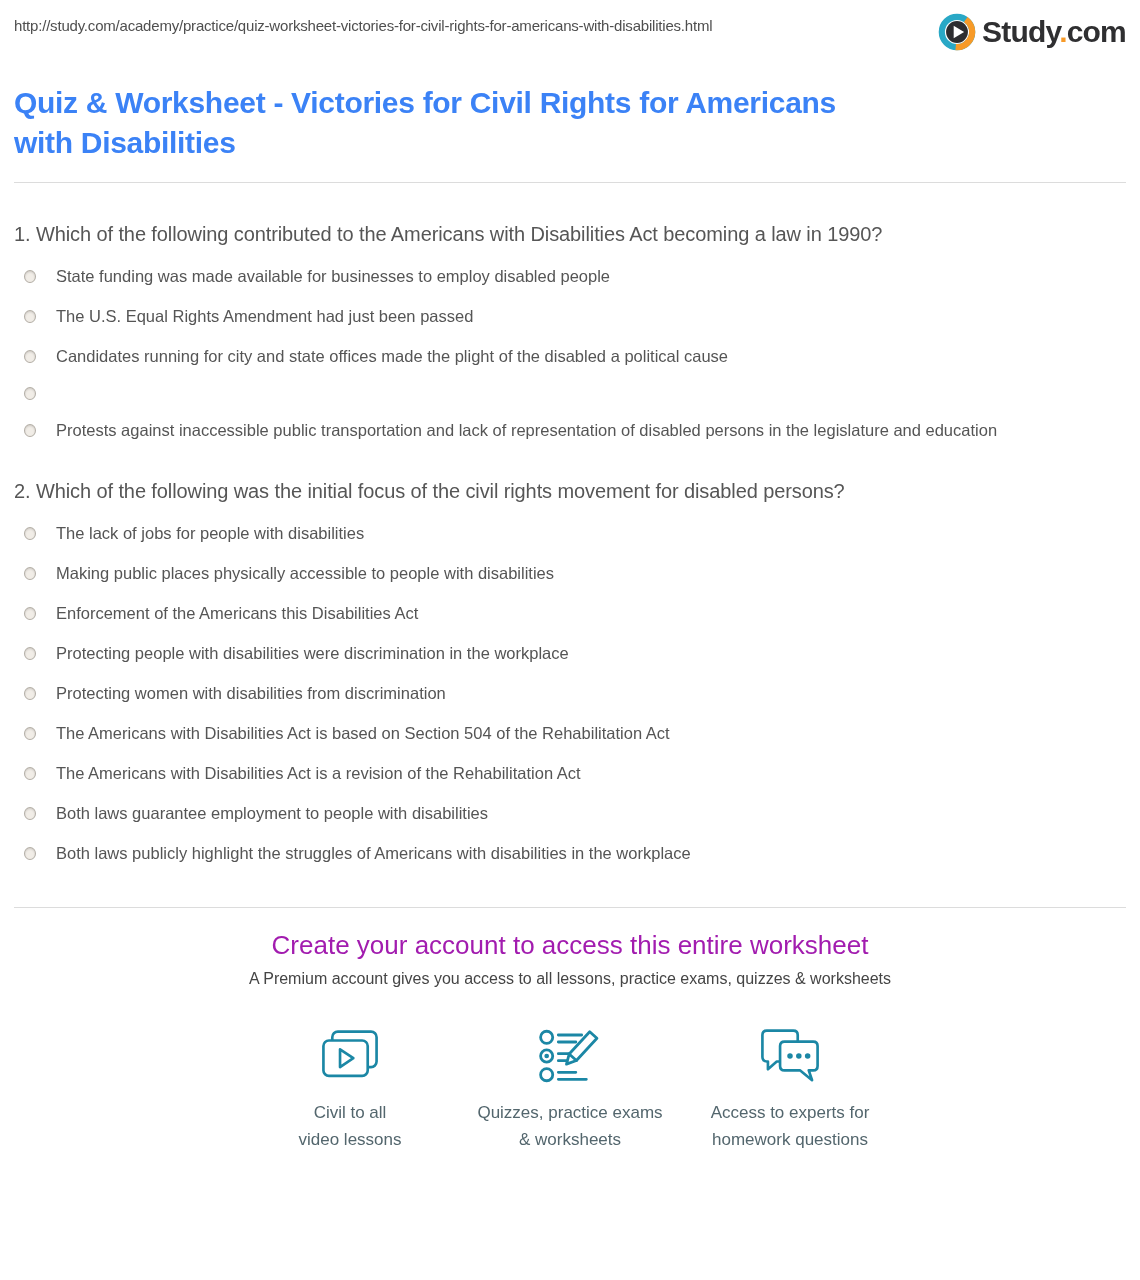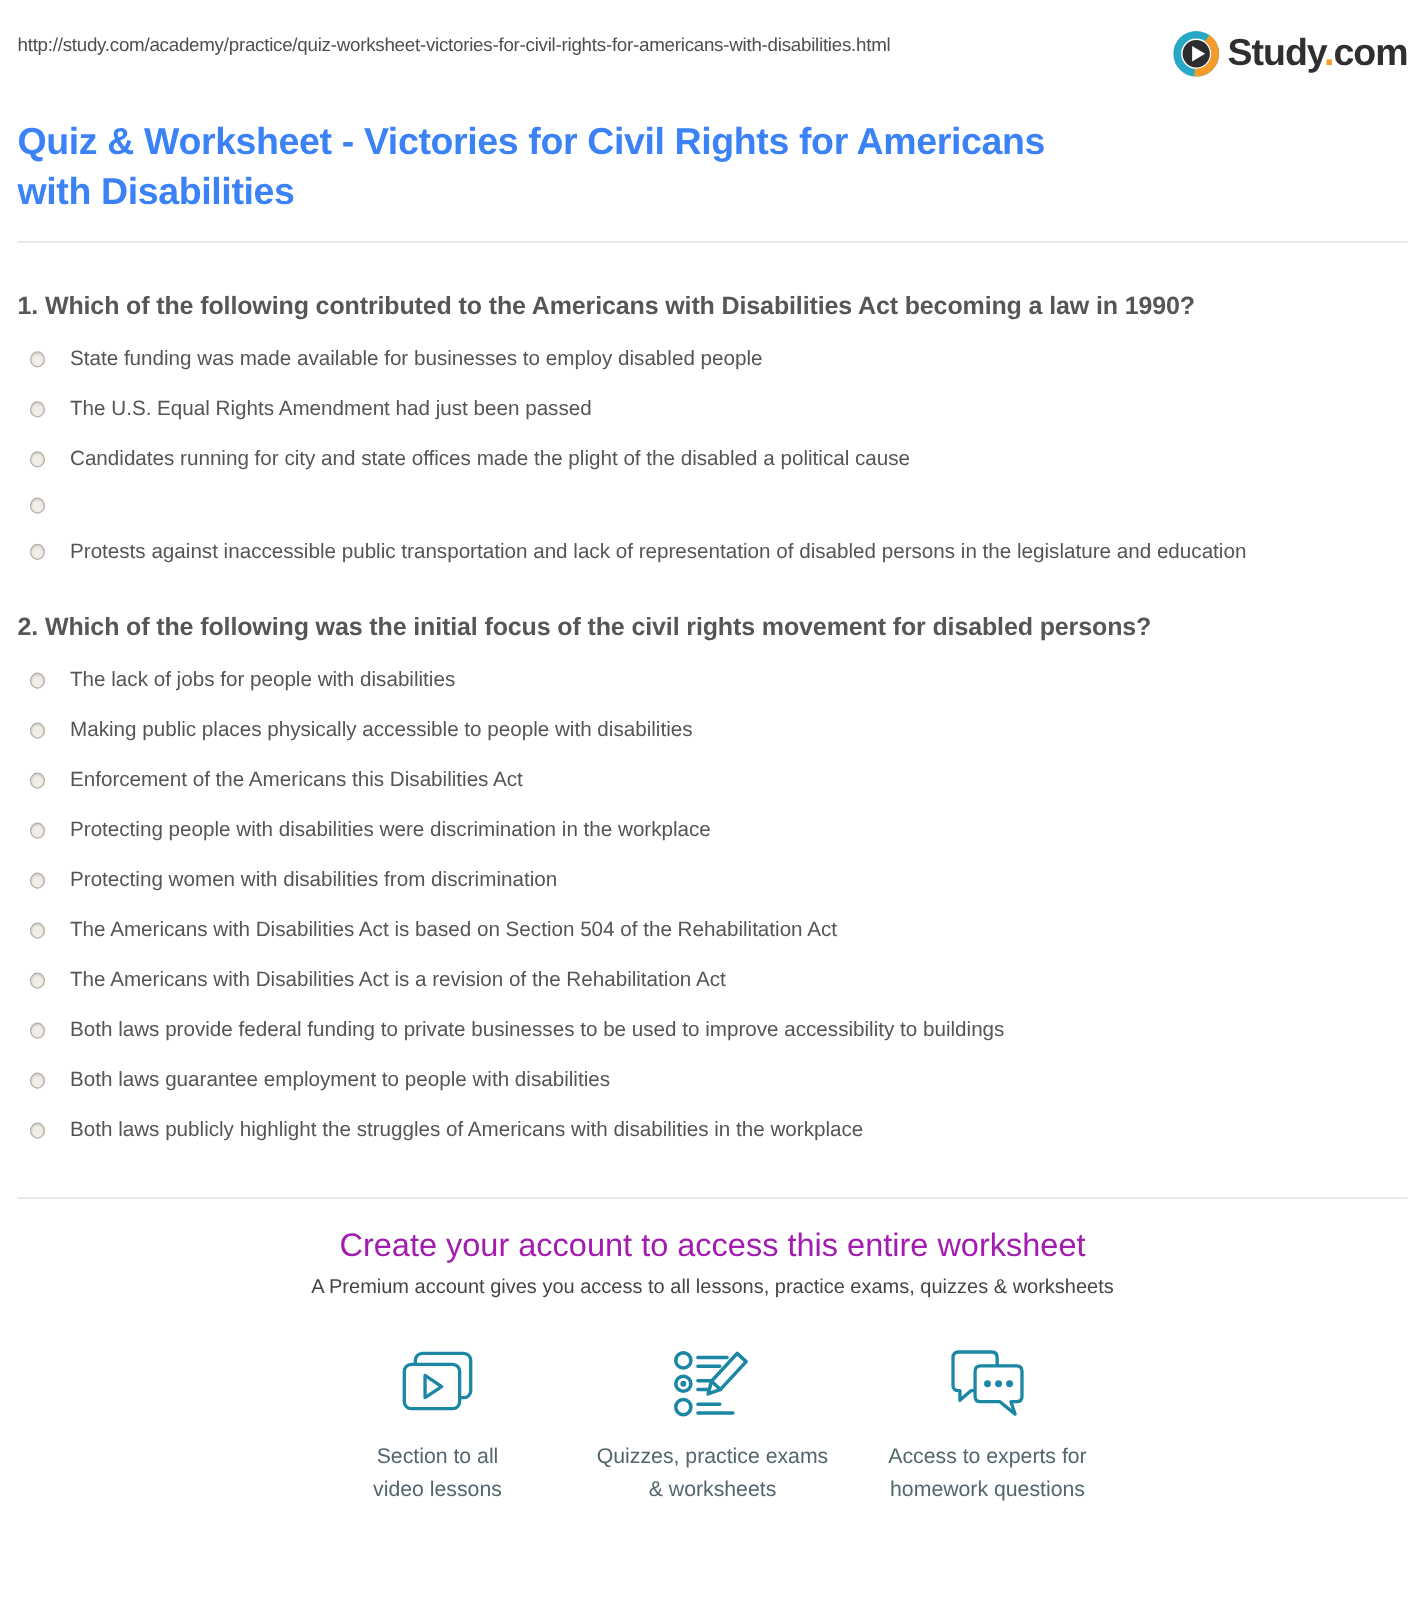--- a/index.html
+++ b/index.html
@@ -2,21 +2,21 @@
 <html><head>
 <meta charset="utf-8">
 <style>
   * { box-sizing: border-box; }
   html, body { margin: 0; padding: 0; background: #ffffff; }
   body {
     width: 1140px;
     font-family: "Liberation Sans", sans-serif;
     color: #555555;
   }
-  .container { padding: 16px 14px; }
+  .container { padding: 5px 14px; }
 
   
   .header {
     display: flex;
     justify-content: space-between;
     align-items: flex-start;
     padding-top: 8px;
   }
   .page-url {
     font-size: 15px;
@@ -47,21 +47,21 @@
   hr.rule {
     border: none;
     border-top: 1px solid #dcdcdc;
     margin: 20px 0 0 0;
   }
 
   
   .question-heading {
     margin: 40px 0 0 0;
     font-size: 20px;
-    font-weight: 700;
+    font-weight: 400;
     color: #565656;
     letter-spacing: -0.1px;
   }
   ul.options { list-style: none; margin: 4px 0 0 0; padding: 0; }
   ul.options li {
     display: flex;
     align-items: center;
     margin-top: 21px;
     cursor: pointer;
   }
@@ -192,24 +192,20 @@
       <li>
           <span class="radio"></span>
           <span class="option-label">The Americans with Disabilities Act is based on Section 504 of the Rehabilitation Act</span>
         </li>
       <li>
           <span class="radio"></span>
           <span class="option-label">The Americans with Disabilities Act is a revision of the Rehabilitation Act</span>
         </li>
       <li>
           <span class="radio"></span>
-          <span class="option-label">Both laws provide federal funding to private businesses to be used to improve accessibility to buildings</span>
-        </li>
-      <li>
-          <span class="radio"></span>
           <span class="option-label">Both laws guarantee employment to people with disabilities</span>
         </li>
       <li>
           <span class="radio"></span>
           <span class="option-label">Both laws publicly highlight the struggles of Americans with disabilities in the workplace</span>
         </li>
     </ul>
   </div>
 
   <hr class="cta-rule">
@@ -220,21 +216,21 @@
 
     <div class="feature">
       <span class="feature-icon">
         <svg width="62" height="56" viewBox="0 0 56 48" fill="none" stroke="#1b87a5" stroke-width="2.4" stroke-linejoin="round" stroke-linecap="round">
           <rect x="12" y="2" width="40" height="32" rx="5"></rect>
           <rect x="4" y="10" width="40" height="32" rx="5" fill="#ffffff"></rect>
           <path d="M19 18 L31 26 L19 34 Z"></path>
         </svg>
       </span>
       <div class="feature-label">
-        <span>Section to all</span><br><span>video lessons</span>
+        <span>Civil to all</span><br><span>video lessons</span>
       </div>
     </div>
 
     <div class="feature">
       <span class="feature-icon">
         <svg width="66" height="56" viewBox="0 0 56 48" fill="none" stroke="#1b87a5" stroke-width="2.4" stroke-linejoin="round" stroke-linecap="round">
           <circle cx="8" cy="8" r="5.2"></circle>
           <circle cx="8" cy="24" r="5.2"></circle>
           <circle cx="8" cy="40" r="5.2"></circle>
           <circle cx="8" cy="24" r="2" fill="#1b87a5" stroke="none"></circle>

